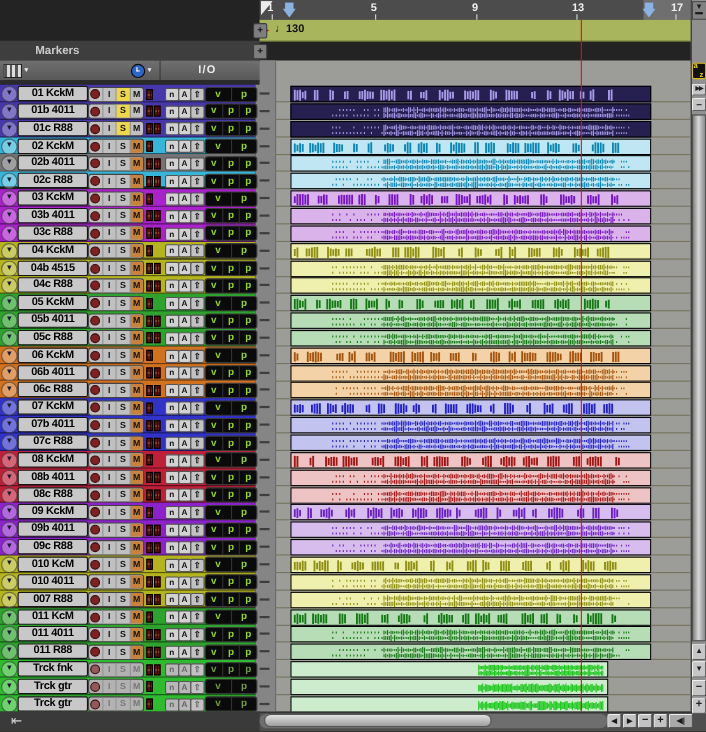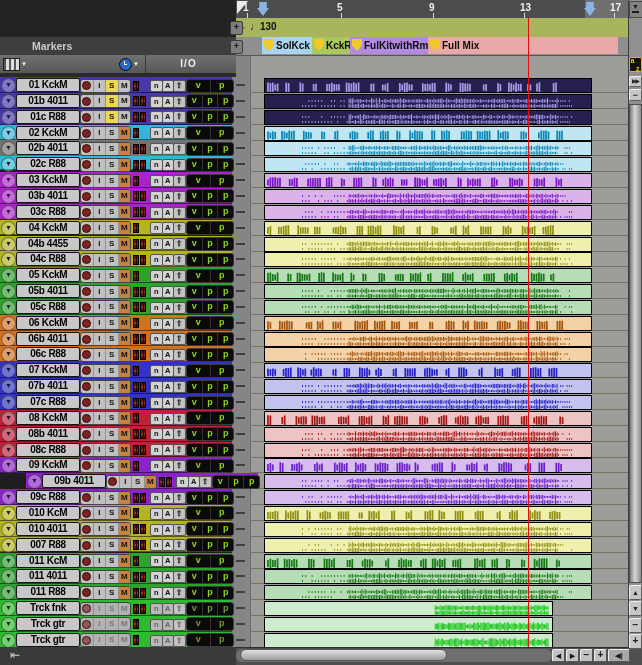--- a/index.html
+++ b/index.html
@@ -328,34 +328,20 @@
       <div class="bartick" style="left: 378px;"></div>
       <div class="selflag" style="left: 21px;"></div>
       <div class="selflag" style="left: 348px;"></div>
     </div>
 
   <div id="tempo-ruler">
     <span class="redtri">▶</span>
     <span class="bpm"><span>♩</span><span>130</span></span>
   </div>
 
-  <div id="markers-ruler">
-      <div class="mseg" style="left: 26px; width: 50px; background: rgb(169, 212, 236);"></div>
-      <div class="mflag" style="left: 28px;"></div>
-      <div class="mlabel" style="left: 40px;">SolKck</div>
-      <div class="mseg" style="left: 76px; width: 38px; background: rgb(169, 200, 96);"></div>
-      <div class="mflag" style="left: 78px;"></div>
-      <div class="mlabel" style="left: 90px;">KckR</div>
-      <div class="mseg" style="left: 114px; width: 78px; background: rgb(178, 138, 224);"></div>
-      <div class="mflag" style="left: 116px;"></div>
-      <div class="mlabel" style="left: 128px;">FulKitwithRm</div>
-      <div class="mseg" style="left: 192px; width: 190px; background: rgb(234, 169, 169);"></div>
-      <div class="mflag" style="left: 194px;"></div>
-      <div class="mlabel" style="left: 206px;">Full Mix</div>
-    </div>
 
   <div id="tracklist-bg"></div>
   <div id="tracklist">
       <div class="trk" style="top: 77px; height: 15.85px; background: rgb(70, 55, 170);">
         <div class="disc">▼</div>
         <div class="tname">01 KckM</div>
         <div class="pill">
           <div class="cell">
             <div class="rec-dot"></div>
           </div>
@@ -579,21 +565,21 @@
         <div class="cbtn" style="left: 150px;">n</div>
         <div class="cbtn" style="left: 161.5px;">A</div>
         <div class="cbtn" style="left: 173px; background: rgb(194, 194, 194);">⇧</div>
         <div class="vp">
           <span>v</span>
           <span>p</span>
         </div>
       </div>
       <div class="trk" style="top: 235.5px; height: 15.85px; background: rgb(180, 180, 30);">
         <div class="disc">▼</div>
-        <div class="tname">04b 4455</div>
+        <div class="tname">04b 4515</div>
         <div class="pill">
           <div class="cell">
             <div class="rec-dot"></div>
           </div>
           <div class="cell">I</div>
           <div class="cell">S</div>
           <div class="cell on-mute">M</div>
         </div>
         <div class="mini" style="left: 133px; width: 13px;">
           <i></i>
@@ -927,21 +913,21 @@
           <i></i>
         </div>
         <div class="cbtn" style="left: 150px;">n</div>
         <div class="cbtn" style="left: 161.5px;">A</div>
         <div class="cbtn" style="left: 173px; background: rgb(194, 194, 194);">⇧</div>
         <div class="vp">
           <span>v</span>
           <span>p</span>
         </div>
       </div>
-      <div class="trk" style="top: 473.25px; height: 15.85px; background: rgb(140, 34, 204); margin-left: 26px;">
+      <div class="trk" style="top: 473.25px; height: 15.85px; background: rgb(140, 34, 204);">
         <div class="disc">▼</div>
         <div class="tname">09b 4011</div>
         <div class="pill">
           <div class="cell">
             <div class="rec-dot"></div>
           </div>
           <div class="cell">I</div>
           <div class="cell">S</div>
           <div class="cell on-mute">M</div>
         </div>

